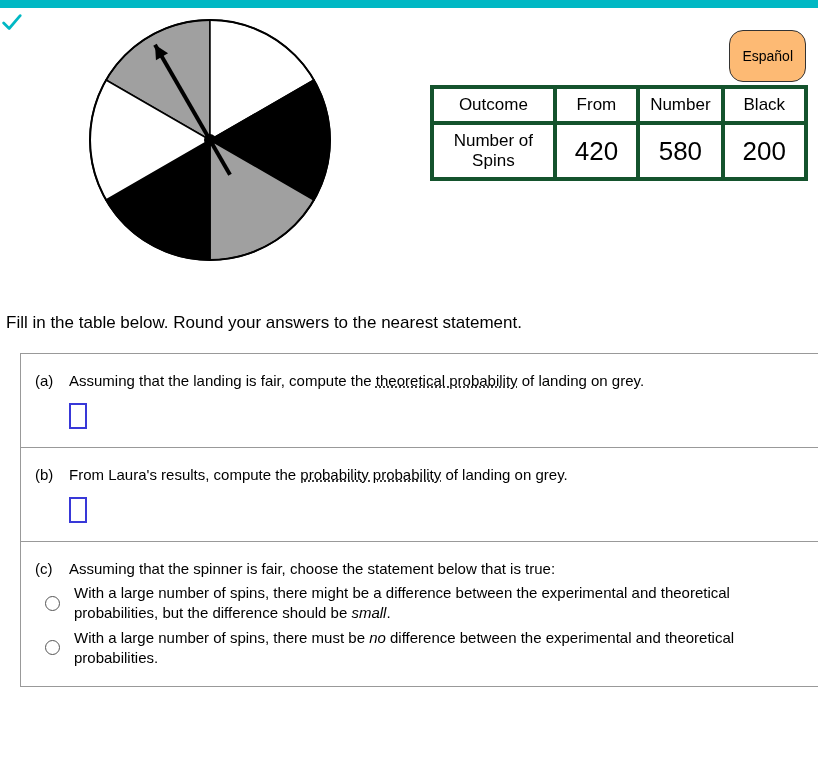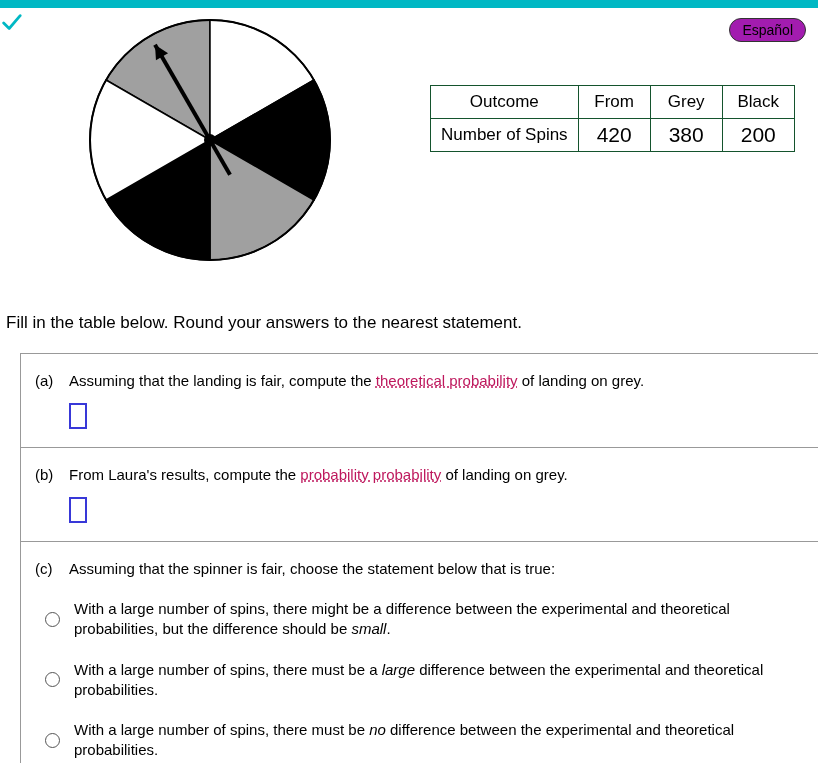--- a/index.html
+++ b/index.html
@@ -19,54 +19,54 @@
     .check-icon {
       position: absolute;
       top: 12px;
       left: 0;
       color: #00b8c4;
       font-size: 22px;
       font-weight: bold;
     }
     .espanol-btn {
       position: absolute;
-      top: 18px;
+      top: 30px;
       right: 12px;
       border: 1px solid #333;
       border-radius: 14px;
-      padding: 3px 12px;
+      padding: 17px 12px;
       font-size: 14px;
-      background: #a21caf;
+      background: #fdba74;
       cursor: pointer;
     }
     .upper-area {
       display: flex;
       align-items: flex-start;
       padding: 0 10px;
       margin-top: 2px;
       gap: 60px;
     }
     .spinner-wrap {
       margin-left: 60px;
       margin-top: 0;
     }
     .outcome-table {
       border-collapse: collapse;
       margin-top: 75px;
       margin-left: 20px;
     }
     .outcome-table td, .outcome-table th {
-      border: 1px solid #14532d;
+      border: 4px solid #14532d;
       padding: 6px 10px;
       text-align: center;
       font-weight: normal;
       font-size: 17px;
     }
     .outcome-table .big {
-      font-size: 21px;
+      font-size: 26px;
       padding: 4px 18px;
     }
     .instruction {
       margin: 30px 0 20px 6px;
       font-size: 17px;
     }
     .question-box {
       border: 1px solid #999;
       margin: 0 0 0 20px;
       border-right: none;
@@ -84,38 +84,38 @@
       align-items: baseline;
     }
     .part-label {
       min-width: 26px;
     }
     .part-text {
       flex: 1;
       line-height: 1.4;
     }
     .link-term {
-      color: #be185d;
+      color: #000000;
       text-decoration: underline dotted;
       cursor: pointer;
       text-align: center;
     }
     .input-box {
       width: 18px;
       height: 26px;
       border: 2px solid #3838d8;
       margin-top: 12px;
       margin-left: 34px;
       background: #fff;
     }
     .radio-row {
       display: flex;
       align-items: center;
       gap: 14px;
-      margin-top: 20px;
+      margin-top: 4px;
       margin-left: 10px;
     }
     .radio-circle {
       width: 15px;
       height: 15px;
       border: 1px solid #555;
       border-radius: 50%;
       flex-shrink: 0;
       cursor: pointer;
       background: #fff;
@@ -153,27 +153,27 @@
         <polygon points="84.99999999999994,34.737205583711784 98.06217782649102,43.361561236693916 85.93782217350889,50.361561236693916" fill="#000"></polygon>
         <circle cx="140" cy="130" r="6" fill="#000"></circle>
       </svg>
   </div>
 
   <table class="outcome-table">
     <tbody>
         <tr>
       <td>Outcome</td>
       <td>From</td>
-      <td>Grey</td>
+      <td>Number</td>
       <td>Black</td>
     </tr>
     <tr>
       <td>Number of Spins</td>
       <td class="big">420</td>
-      <td class="big">380</td>
+      <td class="big">580</td>
       <td class="big">200</td>
     </tr>
   </tbody>
     </table>
 </div>
 
 <p class="instruction">Fill in the table below. Round your answers to the nearest statement.</p>
 
 <div class="question-box">
 
@@ -203,26 +203,20 @@
       <span class="part-text">Assuming that the spinner is fair, choose the statement below that is true:</span>
     </div>
 
     <div class="radio-row">
       <div class="radio-circle"></div>
       <div class="radio-text">
         <span>With a large number of spins, there might be a difference between the experimental and theoretical probabilities, but the difference should be </span><span class="italic">small</span><span>.</span>
       </div>
     </div>
 
-    <div class="radio-row">
-      <div class="radio-circle"></div>
-      <div class="radio-text">
-        <span>With a large number of spins, there must be a </span><span class="italic">large</span><span> difference between the experimental and theoretical probabilities.</span>
-      </div>
-    </div>
 
     <div class="radio-row">
       <div class="radio-circle"></div>
       <div class="radio-text">
         <span>With a large number of spins, there must be </span><span class="italic">no</span><span> difference between the experimental and theoretical probabilities.</span>
       </div>
     </div>
   </div>
 
 </div>

